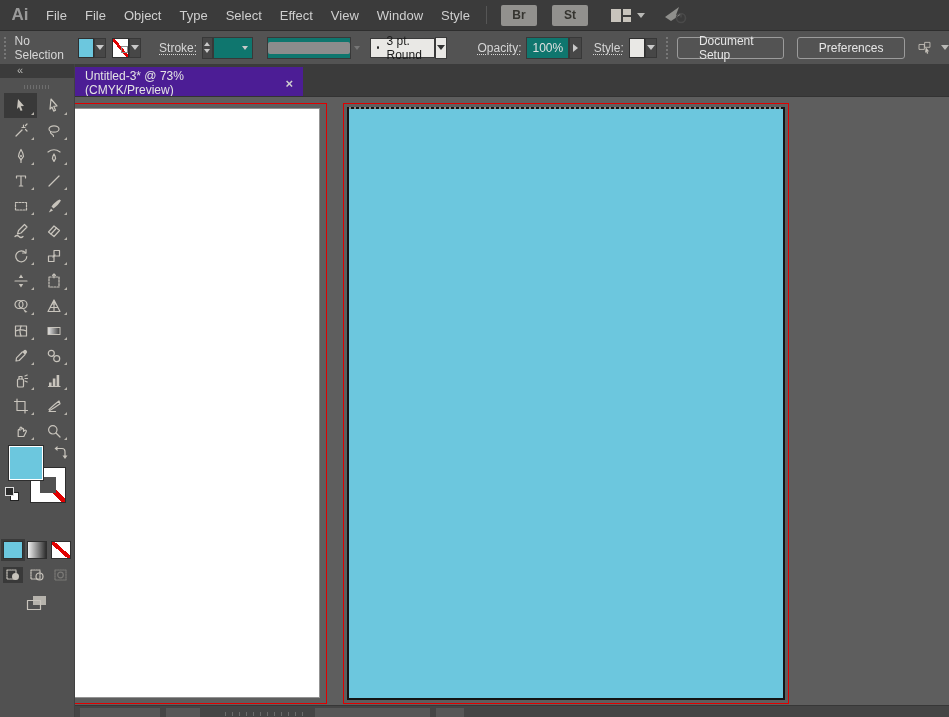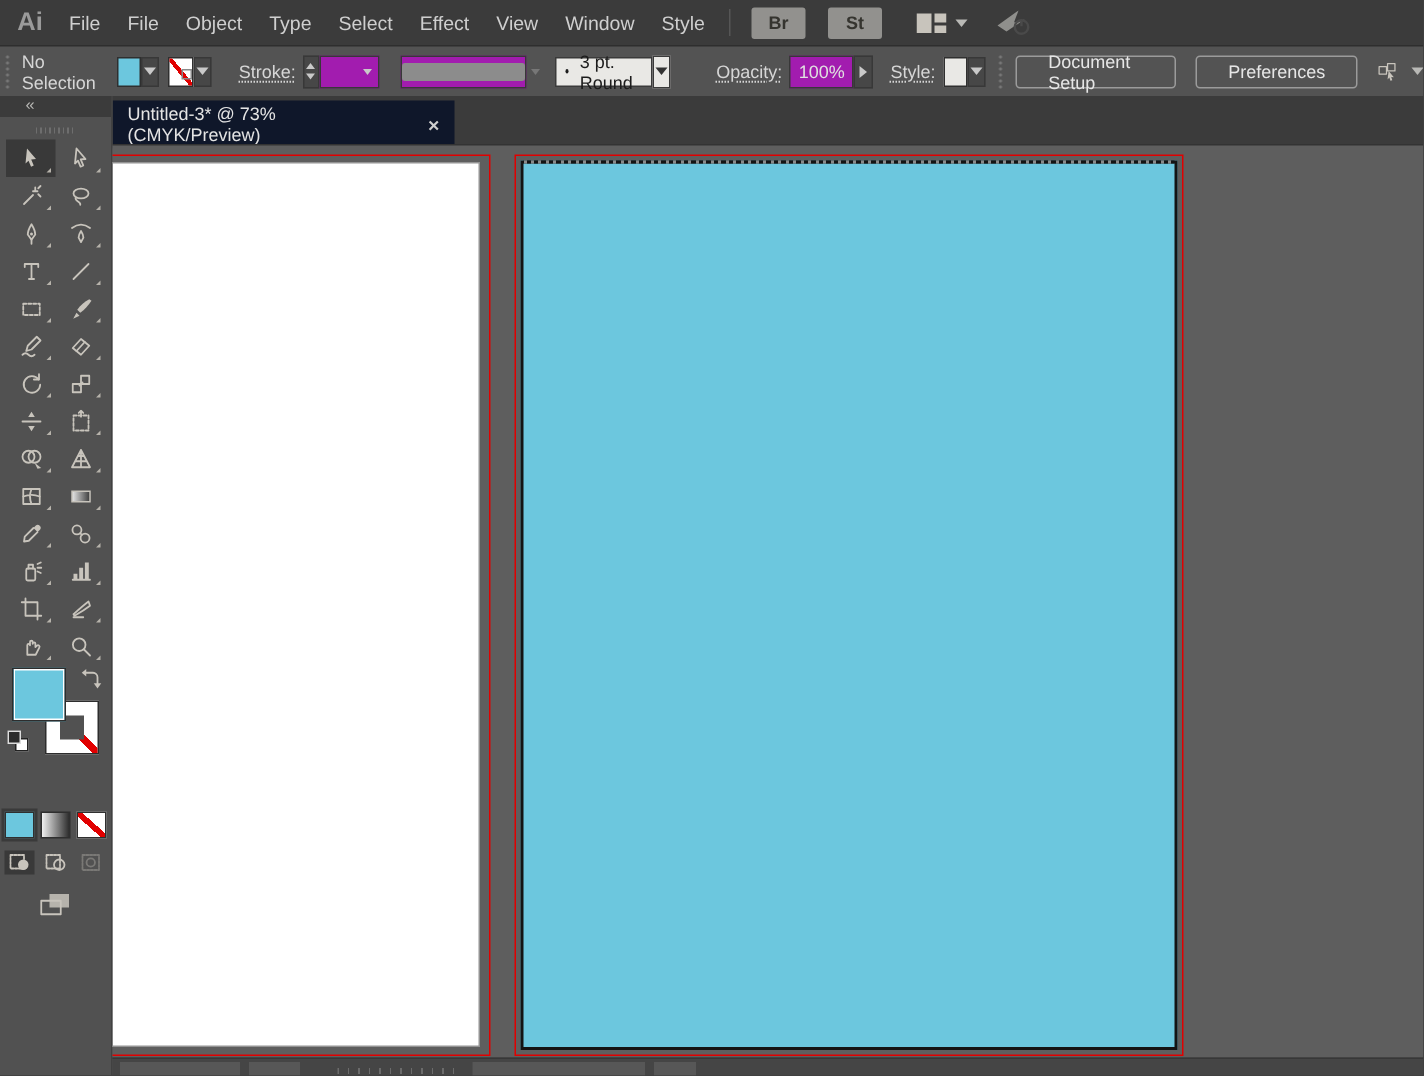--- a/index.html
+++ b/index.html
@@ -22,27 +22,27 @@
   .cb-label{margin:0 5px;text-decoration:underline dotted;text-underline-offset:2px;}
   .swatch{width:22px;height:20px;border:1px solid #2f2f2f;}
   .swatch.none{position:relative;background:#fff;}
   .swatch.none::before{content:"";position:absolute;inset:0;background:linear-gradient(to top right,transparent 44%,#e10000 44%,#e10000 56%,transparent 56%);}
   .swatch.none::after{content:"";position:absolute;left:8px;top:7px;width:5px;height:5px;border:1px solid #8a8a8a;}
   .chev{width:17px;height:20px;background:#474747;border:1px solid #383838;display:flex;align-items:center;justify-content:center;margin-right:6px;}
   .chev .tri-down{border-top-color:#c9c9c9;}
   .stepper{width:14px;height:22px;background:#474747;border:1px solid #383838;display:flex;flex-direction:column;align-items:center;justify-content:center;gap:3px;}
   .tri-up{width:0;height:0;border-left:3.5px solid transparent;border-right:3.5px solid transparent;border-bottom:4px solid #c9c9c9;}
   .tri-dn{width:0;height:0;border-left:3.5px solid transparent;border-right:3.5px solid transparent;border-top:4px solid #c9c9c9;}
-  .sunken{background:#a21caf;border:1px solid #383838;height:22px;}
+  .sunken{background:#0f766e;border:1px solid #383838;height:22px;}
   .field-text{display:flex;align-items:center;padding:0 5px;color:#e0e0e0;}
   .cb-btn{height:22px;border:1px solid #9b9b9b;border-radius:3px;color:#e6e6e6;display:flex;align-items:center;padding:0 21px;margin-right:13px;background:transparent;font-size:12px;}
 
   
   #tabbar{position:absolute;left:0;top:64px;width:949px;height:32px;background:#3b3b3b;}
-  #doc-tab{position:absolute;left:75px;top:3px;height:29px;width:228px;background:#0f172a;display:flex;align-items:center;padding:16px 10px;color:#e4e4e4;font-size:12px;gap:12px;}
+  #doc-tab{position:absolute;left:75px;top:3px;height:29px;width:228px;background:#4c1d95;display:flex;align-items:center;padding:16px 10px;color:#e4e4e4;font-size:12px;gap:12px;}
   #tab-close{color:#cfcfcf;font-size:13px;font-weight:bold;margin-left:auto;}
 
   
   #toolbar{position:absolute;left:0;top:64px;width:75px;height:653px;background:#515151;border-right:1px solid #414141;}
   #toolbar-header{height:14px;background:#3b3b3b;color:#b9b9b6;font-size:11px;line-height:12px;padding-left:17px;letter-spacing:-1px;}
   #toolbar-grip{width:26px;height:4px;margin:7px auto 4px;background-image:repeating-linear-gradient(90deg,#6e6e6e 0 1px,transparent 1px 3px);}
   #tools{display:grid;grid-template-columns:33px 33px;justify-content:center;}
   .tool{position:relative;width:33px;height:25px;display:flex;align-items:center;justify-content:center;}
   .tool::after{content:"";position:absolute;right:3px;bottom:3px;border-left:3px solid transparent;border-bottom:3px solid #b7b3ab;}
   .tool.active{background:#393939;}

